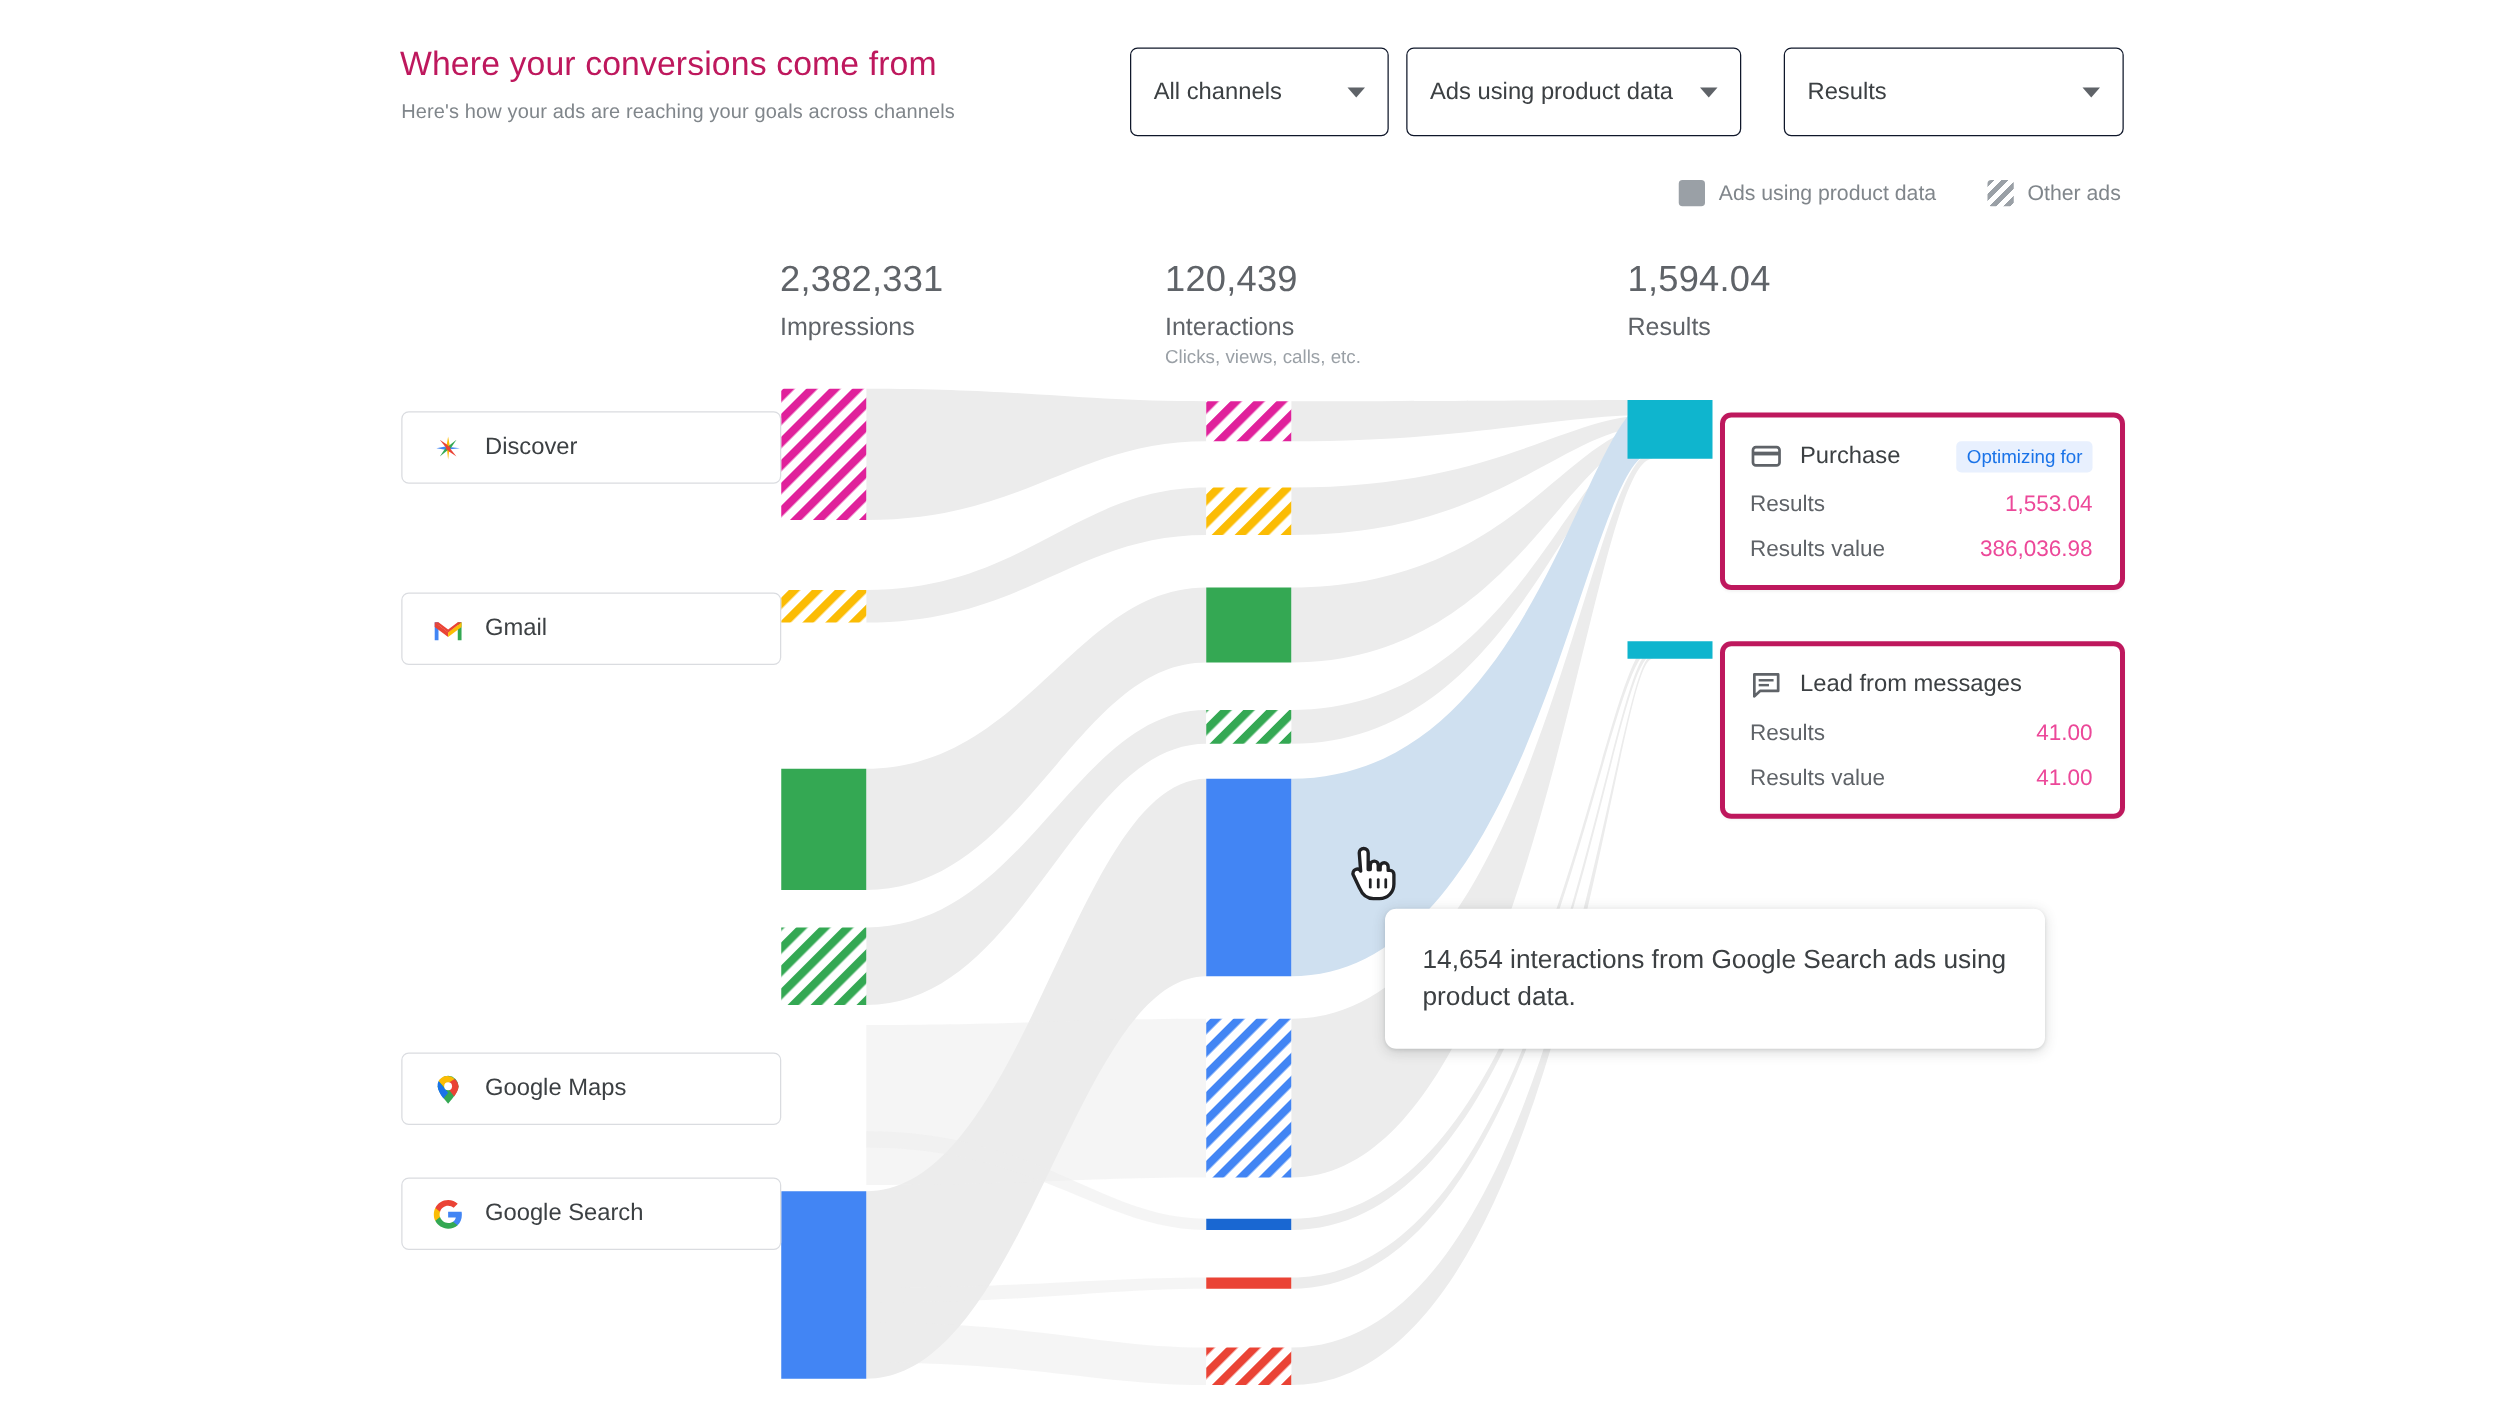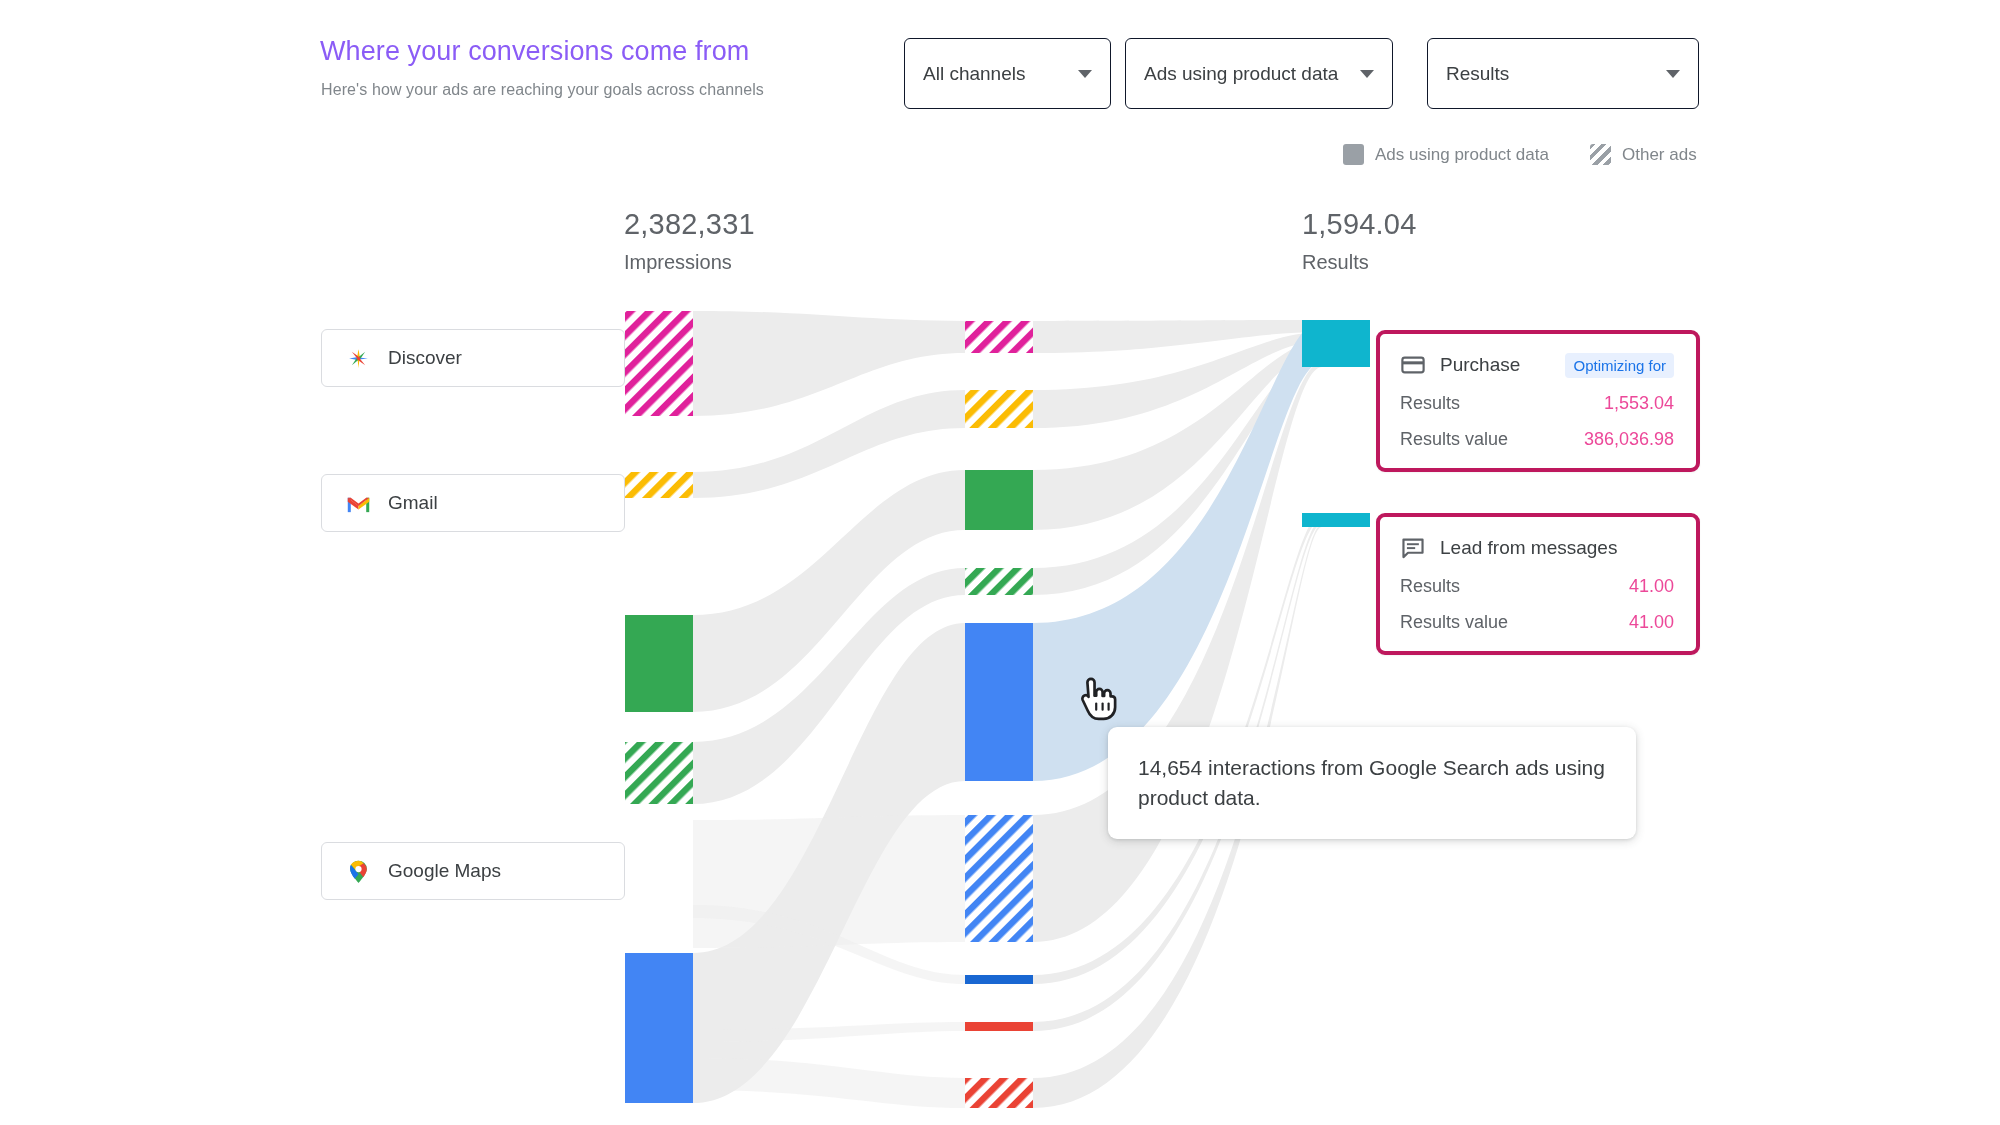--- a/index.html
+++ b/index.html
@@ -1,20 +1,20 @@
 <!DOCTYPE html>
 <html><head>
 <meta charset="utf-8">
 <style>
   html,body{margin:0;padding:0;background:#ffffff;}
   body{width:2000px;height:1125px;overflow:hidden;font-family:"Liberation Sans",sans-serif;color:#3c4043;}
   #root{position:relative;width:2000px;height:1125px;}
 
   
-  .hdr-title{position:absolute;left:320px;top:36px;font-size:27px;color:#8b5cf6;letter-spacing:.1px;}
+  .hdr-title{position:absolute;left:320px;top:36px;font-size:27px;color:#be185d;letter-spacing:.1px;}
   .hdr-sub{position:absolute;left:321px;top:81px;font-size:16px;color:#80868b;letter-spacing:.1px;}
 
   .dd{position:absolute;top:38px;height:71px;border:1px solid #0f172a;border-radius:6px;background:#fff;
       display:flex;align-items:center;box-sizing:border-box;padding:0 18px;}
   .dd .lbl{font-size:19px;color:#3c4043;white-space:nowrap;}
   .dd .caret{margin-left:auto;padding-left:20px;display:flex;align-items:center;}
   .caret i{display:block;width:0;height:0;border-left:7px solid transparent;border-right:7px solid transparent;border-top:8px solid #5f6368;}
   #dd-channels{left:904px;width:207px;}
   #dd-adtype{left:1125px;width:268px;}
   #dd-metric{left:1427px;width:272px;}
@@ -102,20 +102,25 @@
   </div>
   <div class="legend" id="legend-other">
     <span class="sw hatch"></span>
     <span class="txt">Other ads</span>
   </div>
 
   <div class="colhdr" id="colhdr-impressions">
     <div class="num">2,382,331</div>
     <div class="name">Impressions</div>
   </div>
+  <div class="colhdr" id="colhdr-interactions">
+    <div class="num">120,439</div>
+    <div class="name">Interactions</div>
+    <div class="note">Clicks, views, calls, etc.</div>
+  </div>
   <div class="colhdr" id="colhdr-results">
     <div class="num">1,594.04</div>
     <div class="name">Results</div>
   </div>
 
   <svg id="sankey" viewBox="0 0 2000 1125">
     <defs>
       <pattern id="p-pink" width="13" height="13" patternTransform="rotate(45)" patternUnits="userSpaceOnUse">
         <rect width="13" height="13" fill="#ffffff"></rect>
           <rect width="6.5" height="13" fill="#E0219B"></rect>
@@ -216,20 +221,29 @@
     <svg class="ic" viewBox="0 0 24 24">
       <path d="M12 23 C12 23 4 14.2 4 9.6 A8 8 0 0 1 20 9.6 C20 14.2 12 23 12 23 Z" fill="#34A853"></path>
       <path d="M4.6 5.6 A8 8 0 0 1 17 4 L10.5 12 Z" fill="#FBBC04"></path>
       <path d="M4 9.6 A8 8 0 0 1 4.6 5.6 L12 14.6 L8.4 19 C5.8 15.6 4 12.2 4 9.6 Z" fill="#1A73E8"></path>
       <path d="M17 4 A8 8 0 0 1 20 9.6 C20 12 18.6 14.8 16.6 17.4 L9.8 8.5 Z" fill="#EA4335"></path>
       <circle cx="12" cy="9.6" r="3" fill="#ffffff"></circle>
     </svg>
     <span class="nm">Google Maps</span>
   </div>
 
+  <div class="chip" style="top:942px">
+    <svg class="ic" viewBox="0 0 48 48">
+      <path fill="#4285F4" d="M45.1 24.5c0-1.6-.1-3.2-.4-4.7H24v8.9h11.8c-.5 2.7-2.1 5-4.4 6.6v5.5h7.1c4.2-3.8 6.6-9.5 6.6-16.3z"></path>
+      <path fill="#34A853" d="M24 46c6 0 11-2 14.6-5.3l-7.1-5.5c-2 1.3-4.5 2.1-7.5 2.1-5.8 0-10.7-3.9-12.4-9.1H4.3v5.7C7.9 41.1 15.4 46 24 46z"></path>
+      <path fill="#FBBC05" d="M11.6 28.2c-.5-1.3-.7-2.7-.7-4.2s.3-2.9.7-4.2v-5.7H4.3C2.8 17 2 20.4 2 24s.8 7 2.3 9.9l7.3-5.7z"></path>
+      <path fill="#EA4335" d="M24 10.7c3.3 0 6.2 1.1 8.5 3.3l6.3-6.3C35 4.1 30 2 24 2 15.4 2 7.9 6.9 4.3 14.1l7.3 5.7c1.7-5.2 6.6-9.1 12.4-9.1z"></path>
+    </svg>
+    <span class="nm">Google Search</span>
+  </div>
 
   <div class="card" id="card-purchase">
     <div class="hd">
       <svg class="ic" viewBox="0 0 24 24">
         <rect x="2.2" y="5.2" width="19.6" height="13.6" rx="2.2" fill="none" stroke="#5f6368" stroke-width="2"></rect>
         <rect x="2.2" y="8.6" width="19.6" height="2.8" fill="#5f6368"></rect>
       </svg>
       <span class="ttl">Purchase</span>
       <span class="badge">Optimizing for</span>
     </div>

